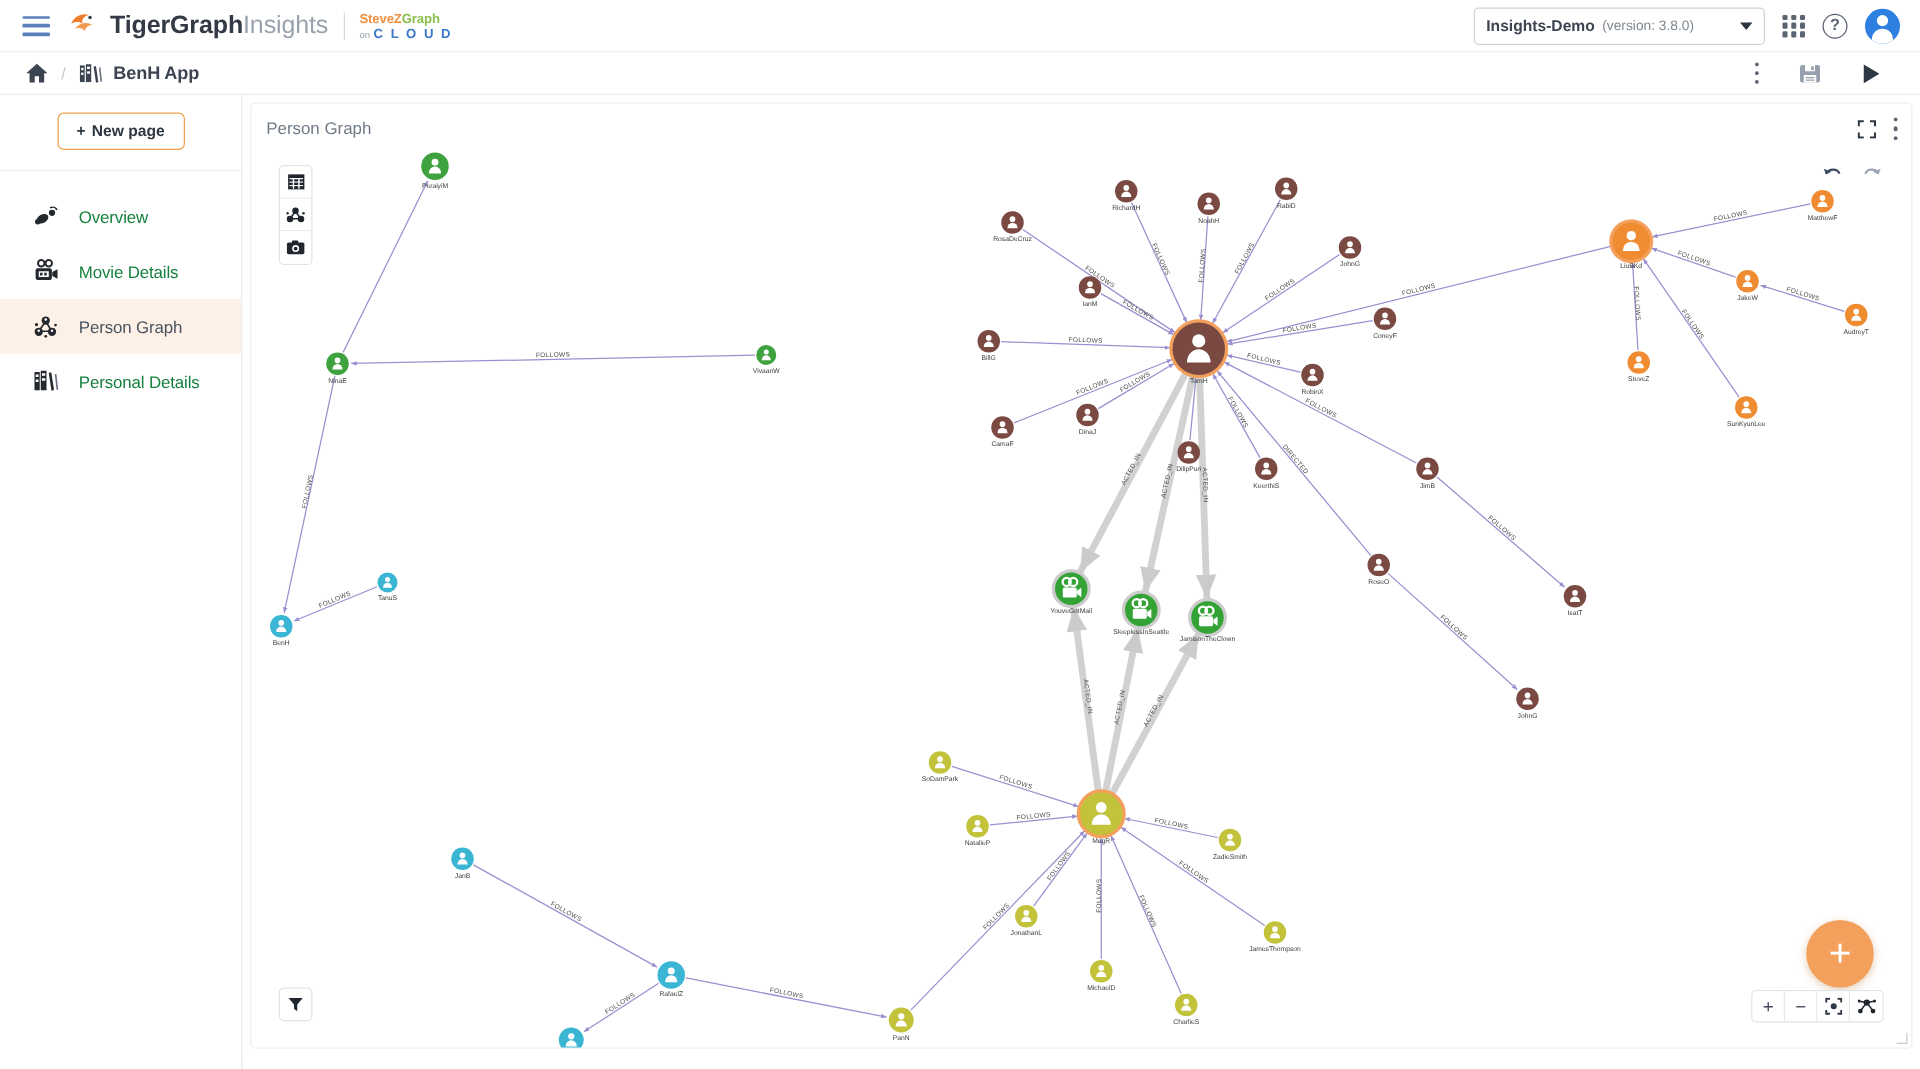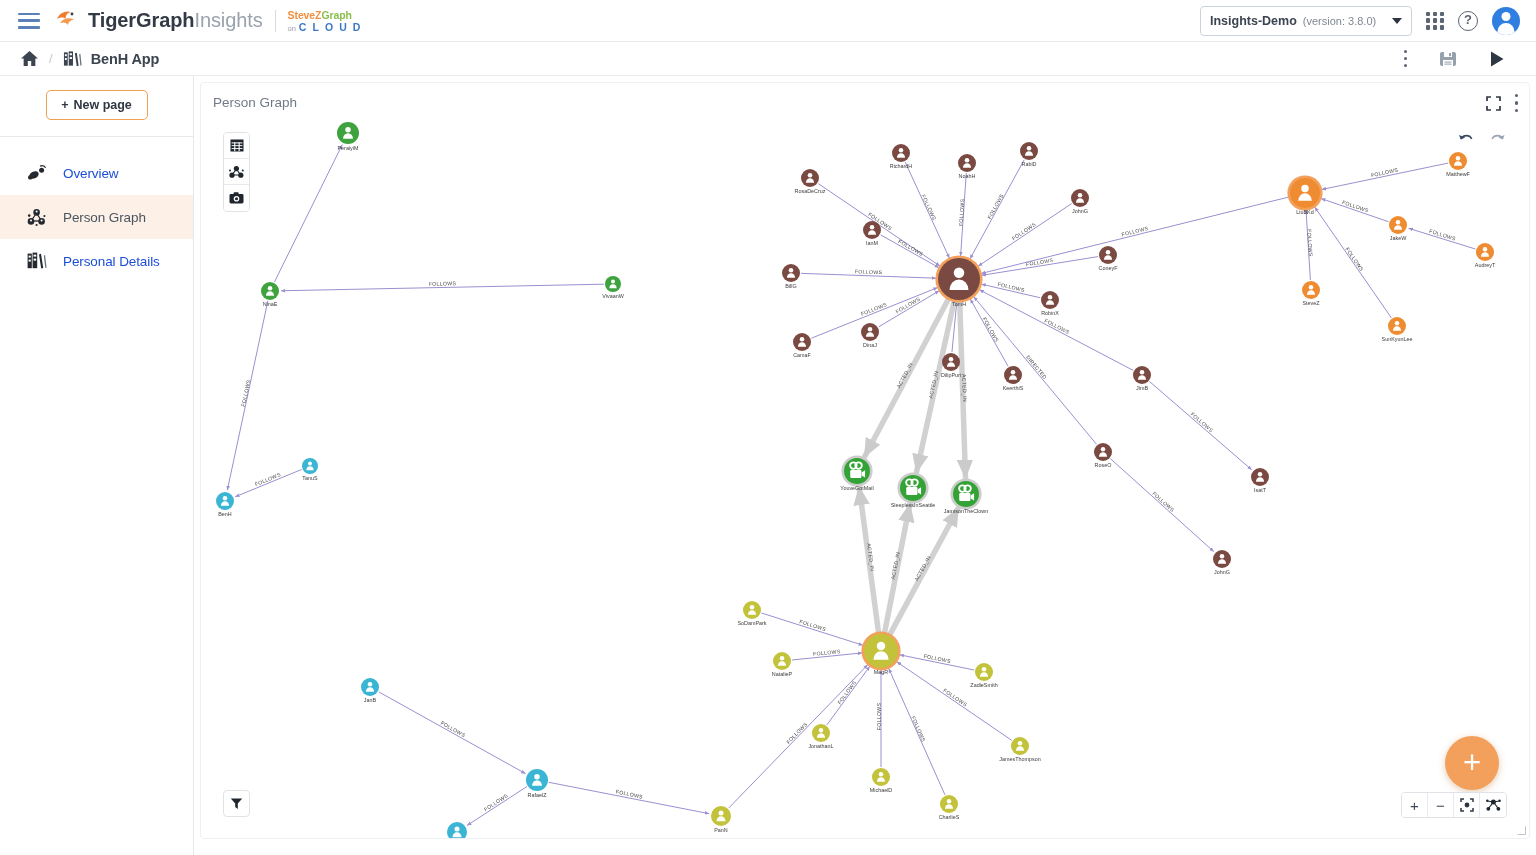--- a/index.html
+++ b/index.html
@@ -45,21 +45,21 @@
   .cloud-lockup .cl-row1 .g { color: #8bbf4d; text-align: right; }
   .cloud-lockup .cl-row2 { font-size: 10.5px; font-weight: bold; margin-top: 1px; }
   .cloud-lockup .cl-row2 .on { color: #9aa2ad; font-size: 7.5px; font-weight: normal; text-align: center; }
   .cloud-lockup .cl-row2 .c1 { color: #3c78c8; letter-spacing: 1.6px; }
 
   .topbar-right {
     margin-left: auto; display: flex; align-items: center; gap: 14px;
     padding-right: 16px;
   }
   .db-select {
-    width: 212px; height: 30px;
+    width: 233px; height: 30px;
     border: 1px solid #ccd2da; border-radius: 4px;
     display: flex; align-items: center; padding: 0 9px;
     font-size: 12.5px; background: #fff; cursor: pointer;
   }
   .db-select .db-name { font-weight: bold; color: #3b4450; font-size: 12.5px; }
   .db-select .db-ver { color: #7f8892; font-size: 11px; margin-left: 6px; }
   .db-select .caret {
     margin-left: auto; width: 0; height: 0;
     border-left: 5px solid transparent; border-right: 5px solid transparent;
     border-top: 6px solid #2c3440;
@@ -124,21 +124,21 @@
     display: flex; align-items: center; justify-content: center; gap: 5px;
     cursor: pointer; font-family: "Liberation Sans", sans-serif;
   }
   .sb-divider { height: 1px; background: #e8ebee; margin: 0; }
   .sb-list { padding-top: 14px; }
   .sb-item {
     height: 44px; display: flex; align-items: center;
     padding-left: 26px; gap: 15px; cursor: pointer;
   }
   .sb-item.active { background: #fdf1e7; }
-  .sb-label { font-size: 13.5px; color: #1d4ed8; letter-spacing: -0.1px; }
+  .sb-label { font-size: 13.5px; color: #15803d; letter-spacing: -0.1px; }
   .sb-item.active .sb-label { color: #4a5460; }
   .sb-ico { width: 22px; height: 20px; flex: 0 0 22px; display: block; }
 
   
   .main {
     position: absolute; left: 194px; top: 76px;
     width: 1342px; height: 771px;
     background: #ffffff;
   }
   .panel {
@@ -330,20 +330,32 @@
     <div class="sb-item">
       <svg class="sb-ico" viewBox="0 0 22 20">
         <ellipse cx="8" cy="12" rx="5" ry="3.4" transform="rotate(-28 8 12)" fill="#24292f"></ellipse>
         <circle cx="15.6" cy="7.2" r="2.5" fill="#24292f"></circle>
         <path d="M14 3.2 C16.2 2.2 18.6 3 19.6 4.8" stroke="#24292f" stroke-width="1.3" fill="none"></path>
         <circle cx="4.2" cy="14.4" r="2.2" fill="#24292f"></circle>
       </svg>
       <span class="sb-label">Overview</span>
     </div>
 
+    <div class="sb-item">
+      <svg class="sb-ico" viewBox="0 0 22 20">
+        <circle cx="7" cy="3.6" r="2.6" fill="none" stroke="#24292f" stroke-width="1.6"></circle>
+        <circle cx="13" cy="3.6" r="2.6" fill="none" stroke="#24292f" stroke-width="1.6"></circle>
+        <rect x="2.5" y="7.6" width="13" height="9.4" rx="1.6" fill="#24292f"></rect>
+        <rect x="5" y="10" width="8" height="4.6" fill="#fff"></rect>
+        <rect x="6" y="11.2" width="2" height="2.2" fill="#24292f"></rect>
+        <rect x="9.4" y="11.2" width="2" height="2.2" fill="#24292f"></rect>
+        <path d="M15.8 10.6 L20 8.4 L20 16 L15.8 13.8 Z" fill="#24292f"></path>
+      </svg>
+      <span class="sb-label">Movie Details</span>
+    </div>
 
     <div class="sb-item active">
       <svg class="sb-ico" viewBox="0 0 22 20">
         <line x1="10.6" y1="6" x2="5" y2="14" stroke="#24292f" stroke-width="1.3"></line>
         <line x1="10.6" y1="6" x2="15.4" y2="14" stroke="#24292f" stroke-width="1.3"></line>
         <line x1="5" y1="14" x2="15.4" y2="14" stroke="#24292f" stroke-width="1.3"></line>
         <circle cx="10.6" cy="5.4" r="3.3" fill="#24292f"></circle>
         <circle cx="10.6" cy="4.5" r="1" fill="#fff"></circle>
         <circle cx="5" cy="14.4" r="3.3" fill="#24292f"></circle>
         <circle cx="5" cy="13.5" r="1" fill="#fff"></circle>

